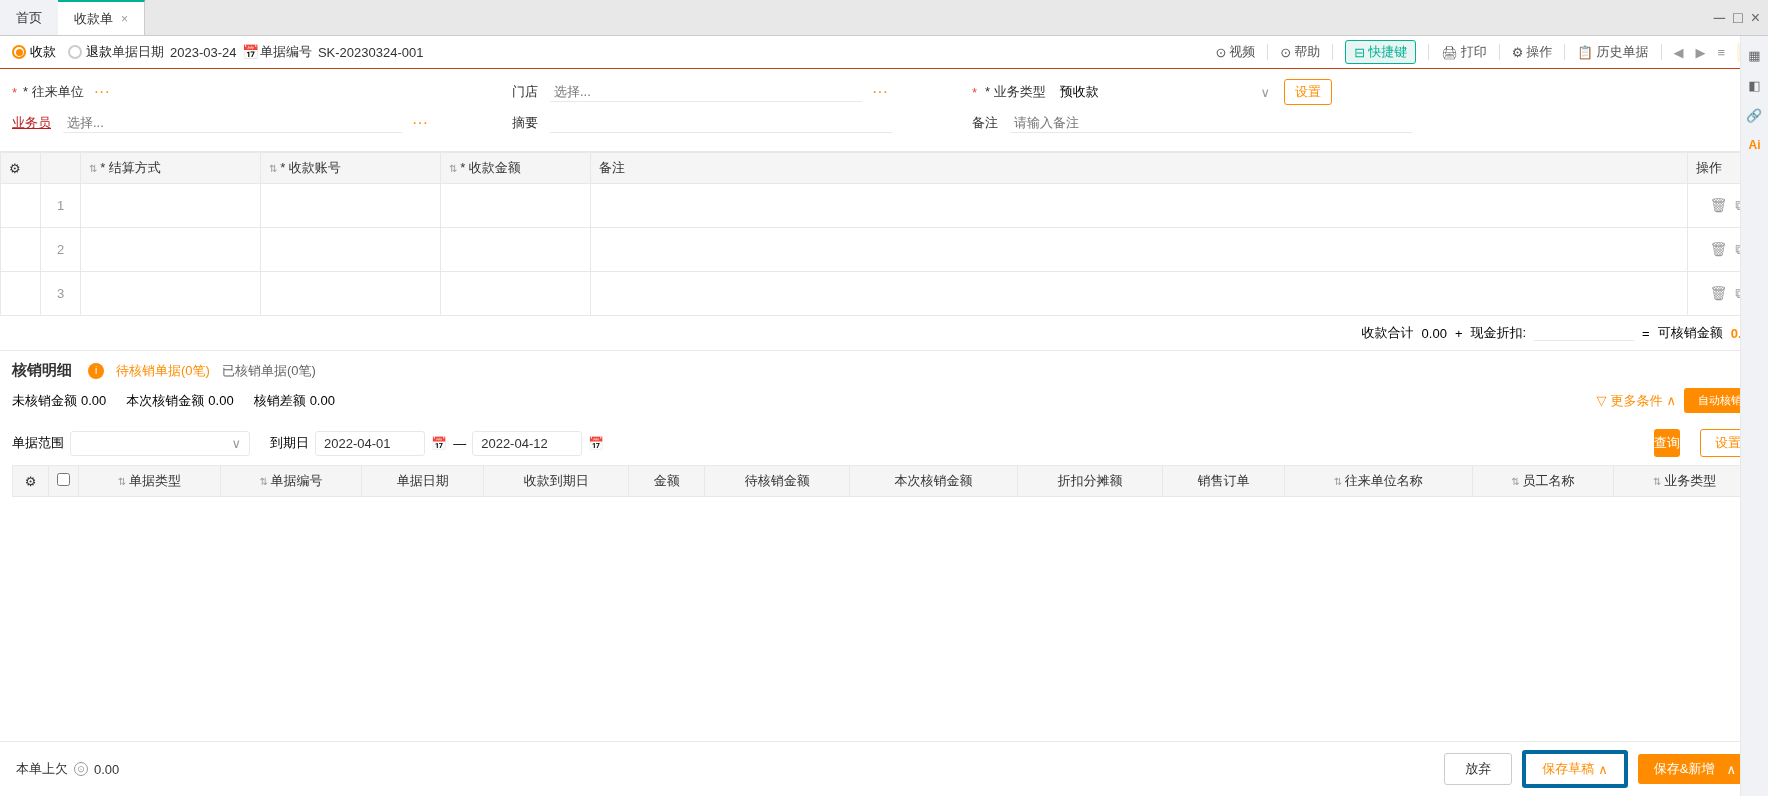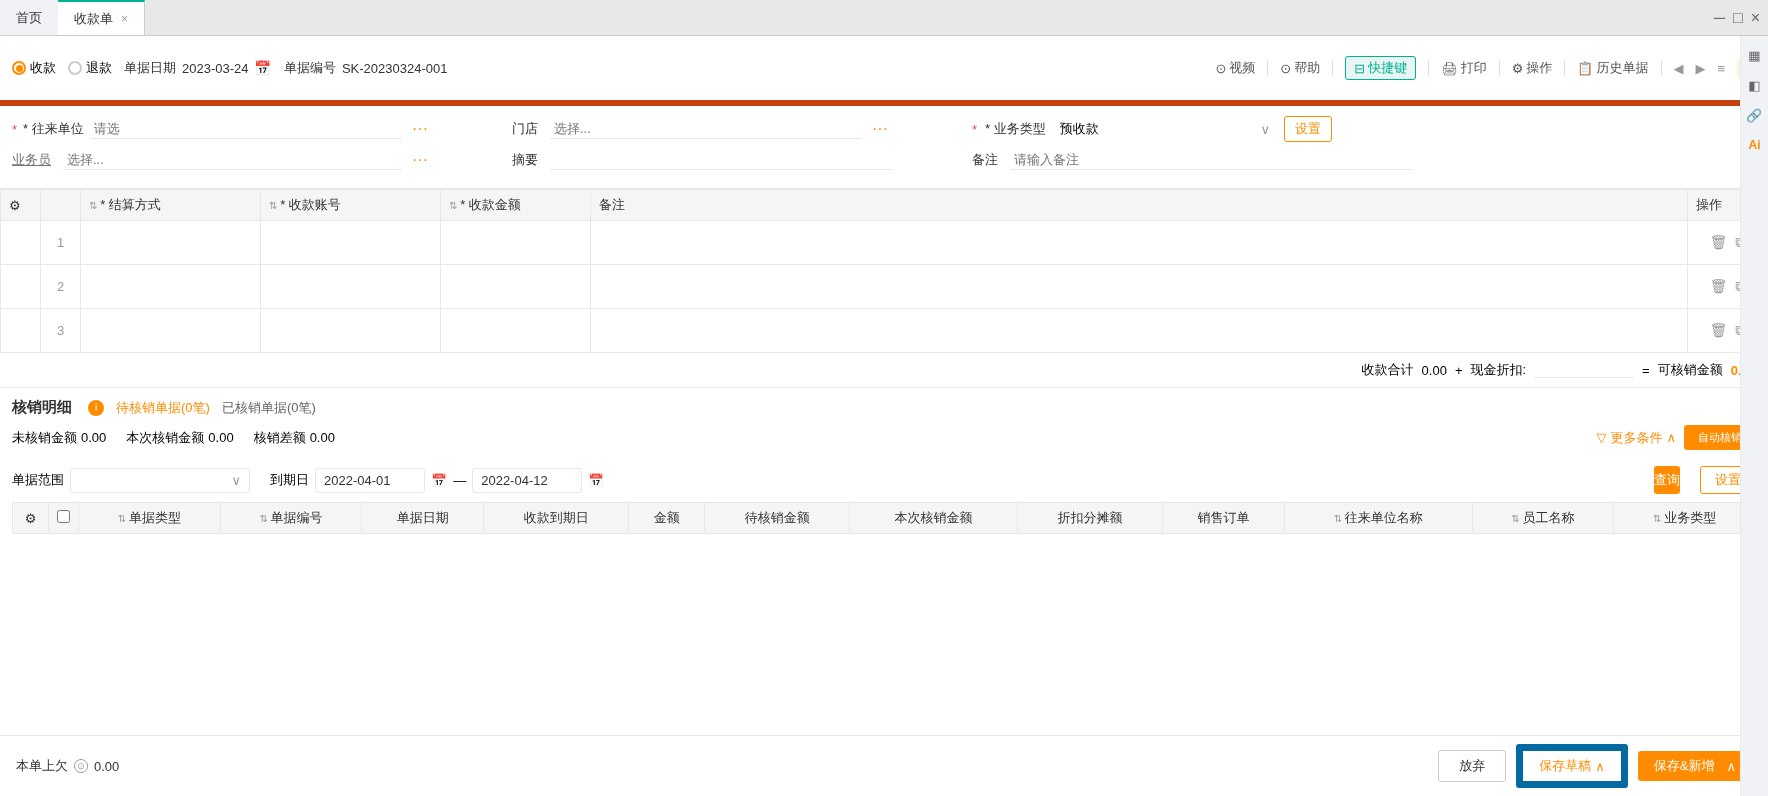--- a/index.html
+++ b/index.html
@@ -17,21 +17,21 @@
     }
     .tab-close { margin-left: 8px; color: #999; cursor: pointer; font-size: 12px; }
     .tab-bar-right { margin-left: auto; display: flex; align-items: center; padding-right: 8px; gap: 8px; color: #666; }
     .tab-bar-right span { cursor: pointer; font-size: 16px; }
 
     
     .main-content { background: #fff; height: calc(796px - 36px); display: flex; flex-direction: column; overflow: hidden; }
 
     
     .toolbar-row {
-      display: flex; align-items: center; padding: 20px 12px; border-bottom: 6px solid #c2410c; gap: 12px; flex-shrink: 0;
+      display: flex; align-items: center; padding: 4px 12px; border-bottom: 1px solid #c2410c; gap: 0; flex-shrink: 0;
     }
     .radio-group { display: flex; align-items: center; gap: 12px; }
     .radio-item { display: flex; align-items: center; gap: 4px; cursor: pointer; }
     .radio-circle { width: 14px; height: 14px; border-radius: 50%; border: 2px solid #ff8c00; display: flex; align-items: center; justify-content: center; }
     .radio-circle.active::after { content: ''; width: 7px; height: 7px; border-radius: 50%; background: #ff8c00; display: block; }
     .radio-circle.inactive { border-color: #ccc; }
     .field-group { display: flex; align-items: center; gap: 6px; }
     .field-label { color: #333; white-space: nowrap; }
     .field-value { color: #333; font-weight: 500; }
     .toolbar-right { margin-left: auto; display: flex; align-items: center; gap: 12px; }
@@ -96,21 +96,21 @@
     .sort-icon { color: #999; font-size: 10px; }
 
     
     .footer-bar {
       display: flex; align-items: center; padding: 8px 16px; border-top: 1px solid #e8e8e8; background: #fff; flex-shrink: 0; gap: 12px;
     }
     .footer-stat { display: flex; align-items: center; gap: 4px; color: #333; }
     .footer-stat .info-icon2 { width: 14px; height: 14px; border-radius: 50%; border: 1px solid #999; color: #999; font-size: 9px; display: inline-flex; align-items: center; justify-content: center; cursor: pointer; }
     .footer-right { margin-left: auto; display: flex; align-items: center; gap: 10px; }
     .btn-discard { background: #fff; color: #333; border: 1px solid #ccc; padding: 6px 20px; border-radius: 3px; cursor: pointer; }
-    .btn-save-draft { background: #fff; color: #ff8c00; border: 7px solid #0369a1; padding: 6px 16px; border-radius: 3px; cursor: pointer; display: flex; align-items: center; gap: 4px; }
+    .btn-save-draft { background: #fff; color: #ff8c00; border: 4px solid #0369a1; padding: 6px 16px; border-radius: 3px; cursor: pointer; display: flex; align-items: center; gap: 4px; }
     .btn-save-new { background: #ff8c00; color: #fff; border: none; padding: 6px 16px; border-radius: 3px; cursor: pointer; display: flex; align-items: center; gap: 12px; }
 
     
     .right-sidebar {
       position: fixed; right: 0; top: 36px; width: 28px; height: calc(796px - 36px); background: #f0f2f5; border-left: 1px solid #e8e8e8;
       display: flex; flex-direction: column; align-items: center; padding: 8px 0; gap: 8px;
     }
     .sidebar-icon { width: 22px; height: 22px; display: flex; align-items: center; justify-content: center; cursor: pointer; color: #666; font-size: 13px; }
     .sidebar-icon.active { color: #ff8c00; }
     .required-star { color: #e74c3c; }
@@ -197,21 +197,20 @@
         <span style="cursor:pointer;color:#ff8c00;background:#fff3e0;padding:2px 4px;border-radius:2px;">⊞</span>
       </div>
     </div>
 
     <div class="form-area">
       <div class="form-row">
 
         <div class="form-field" style="max-width:420px;">
           <span class="required-star">*</span>
           <span style="color:#333;white-space:nowrap;">* 往来单位</span>
-          <input class="form-input" style="color: rgb(153, 153, 153);" placeholder="请选">
           <span class="more-btn">···</span>
         </div>
 
         <div class="form-field" style="max-width:380px; margin-left:80px;">
           <span style="color:#333;white-space:nowrap;">门店</span>
           <input class="form-input" style="color: rgb(153, 153, 153); margin-left: 6px;" placeholder="选择...">
           <span class="more-btn">···</span>
         </div>
 
         <div class="form-field" style="max-width:360px; margin-left:80px;">
@@ -219,21 +218,21 @@
           <span style="color:#333;white-space:nowrap;margin-left:2px;">* 业务类型</span>
           <span style="margin-left:8px;font-weight:500;">预收款</span>
           <span class="dropdown-arrow" style="margin-left:auto;margin-right:8px;">∨</span>
           <button class="settings-btn">设置</button>
         </div>
       </div>
 
       <div class="form-row">
 
         <div class="form-field" style="max-width:420px;">
-          <span style="color:#737373;white-space:nowrap;text-decoration:underline;">业务员</span>
+          <span style="color:#b91c1c;white-space:nowrap;text-decoration:underline;">业务员</span>
           <input class="form-input" style="color: rgb(153, 153, 153); margin-left: 6px;" placeholder="选择...">
           <span class="more-btn">···</span>
         </div>
 
         <div class="form-field" style="max-width:380px; margin-left:80px;">
           <span style="color:#333;white-space:nowrap;">摘要</span>
           <input class="form-input" style="margin-left: 6px;">
         </div>
 
         <div class="form-field" style="max-width:440px; margin-left:80px;">

